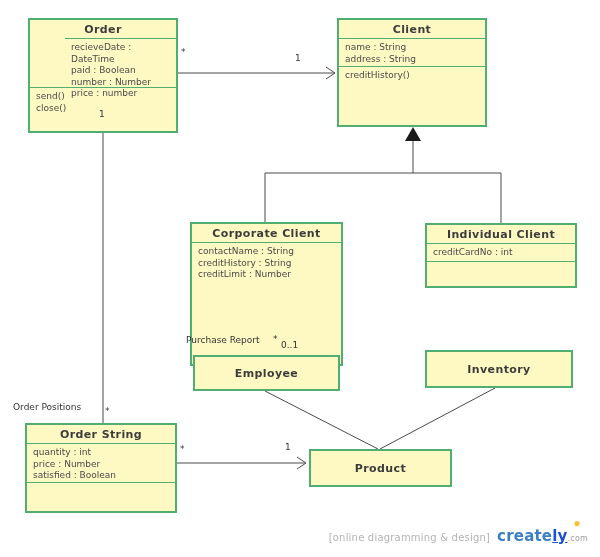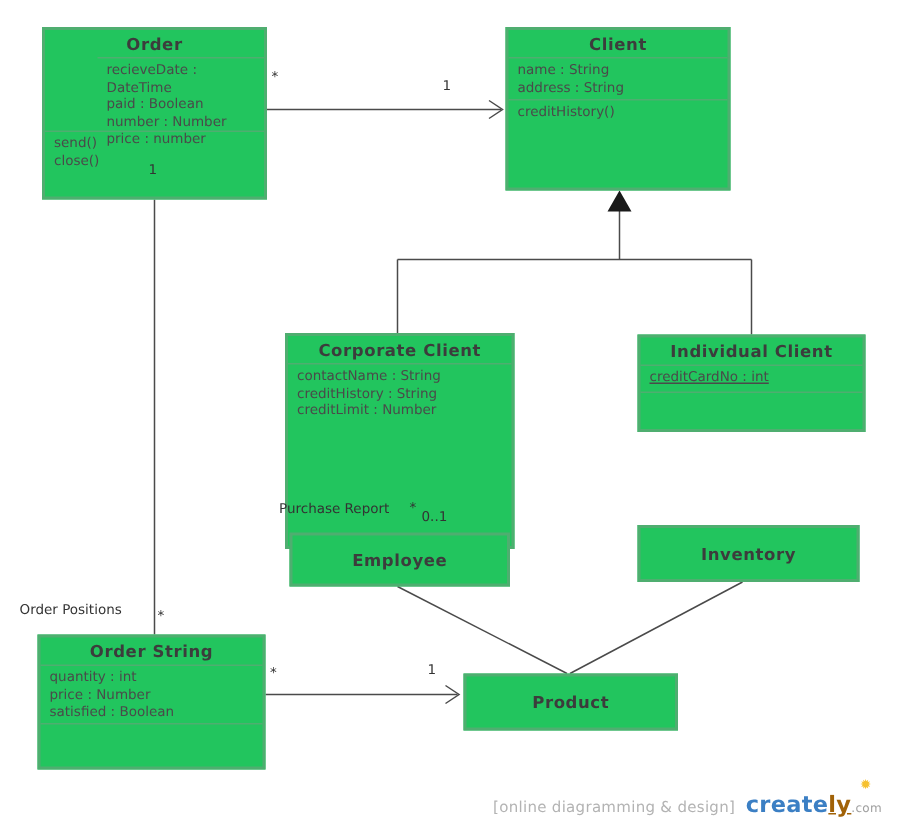--- a/index.html
+++ b/index.html
@@ -13,21 +13,21 @@
     overflow: hidden;
   }
   svg.connectors {
     position: absolute;
     left: 0; top: 0;
     width: 600px; height: 557px;
     z-index: 1;
   }
   .uml-box {
     position: absolute;
-    background: #22c55e;
+    background: #fef9c3;
     border: 2px solid #4fae70;
     z-index: 2;
     display: flex;
     flex-direction: column;
   }
   .uml-title {
     font-size: 11px;
     font-weight: bold;
     color: #3c3c3c;
     text-align: center;
@@ -50,21 +50,21 @@
     justify-content: center;
   }
   
   #box-order            { left: 28px;  top: 18px;  width: 150px; height: 115px; }
   #box-order .uml-attrs { height: 49px; margin-left: 35px; }
   #box-client            { left: 337px; top: 18px;  width: 150px; height: 109px; }
   #box-client .uml-attrs { height: 28px; }
   #box-corporate            { left: 190px; top: 222px; width: 153px; height: 144px; }
   #box-corporate .uml-attrs { height: 38px; }
   #box-individual            { left: 425px; top: 223px; width: 152px; height: 65px; }
-  #box-individual .uml-attrs { height: 18px; text-decoration: underline; }
+  #box-individual .uml-attrs { height: 18px; }
   #box-orderstring            { left: 25px;  top: 423px; width: 152px; height: 90px; }
   #box-orderstring .uml-attrs { height: 39px; }
   #box-employee  { left: 193px; top: 355px; width: 147px; height: 36px; }
   #box-inventory { left: 425px; top: 350px; width: 148px; height: 38px; }
   #box-product   { left: 309px; top: 449px; width: 143px; height: 38px; }
 
   .edge-label {
     position: absolute;
     font-size: 9px;
     color: #333333;
@@ -97,21 +97,21 @@
     letter-spacing: 0.2px;
   }
   .brand {
     position: relative;
     font-size: 15px;
     font-weight: bold;
     letter-spacing: 0.2px;
     cursor: pointer;
   }
   .brand-blue   { color: #3b7fc4; }
-  .brand-orange { color: #a16207; text-decoration: underline; }
+  .brand-orange { color: #1d4ed8; text-decoration: underline; }
   .sparkle {
     position: absolute;
     top: -8px;
     right: 7px;
     font-size: 9px;
     font-weight: normal;
     color: #f6c12f;
   }
   .brand-domain {
     font-size: 8px;

